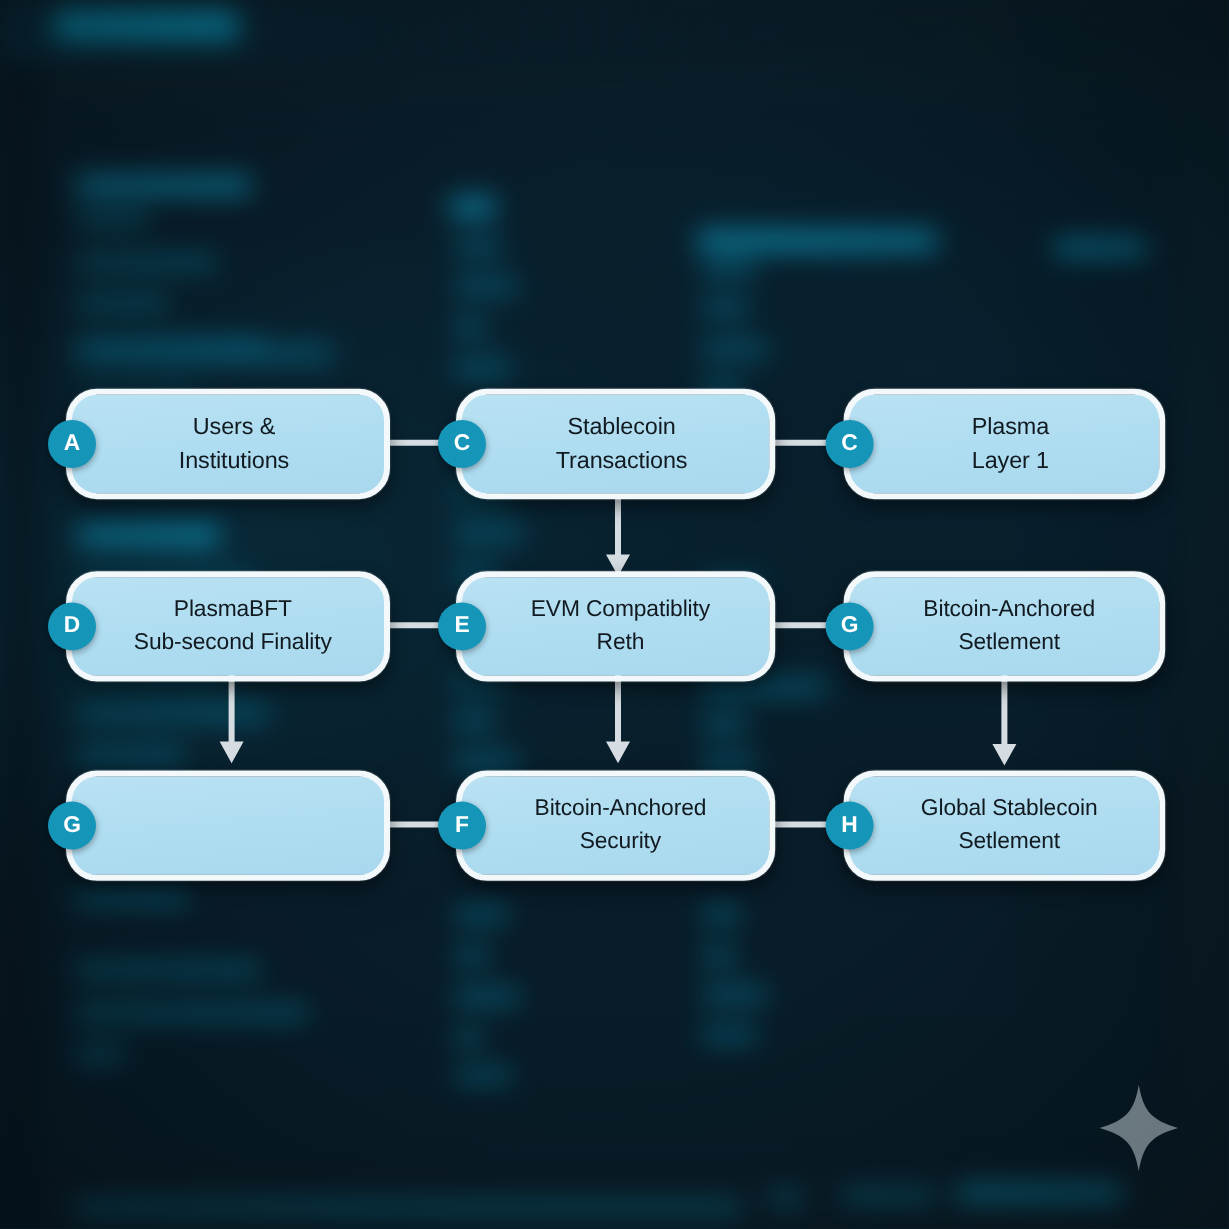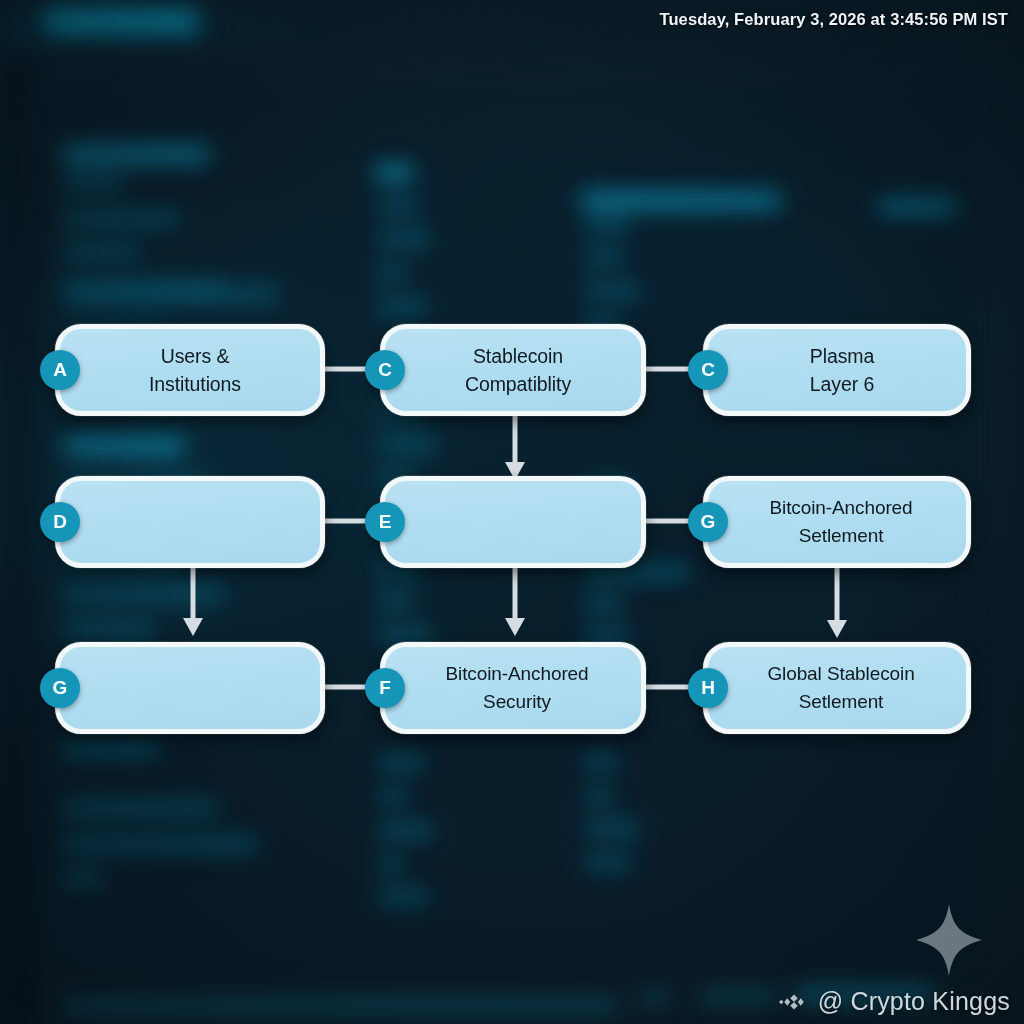--- a/index.html
+++ b/index.html
@@ -244,21 +244,20 @@
     <div class="bg-line" style="left:584px; top:856px; width:48px;"></div>
 
     <div class="bg-line" style="left:60px; top:1000px; width:560px;"></div>
     <div class="bg-line" style="left:640px; top:992px; width:30px;"></div>
     <div class="bg-line" style="left:700px; top:990px; width:80px;"></div>
     <div class="bg-line bright" style="left:796px; top:988px; width:140px;"></div>
   </div>
 
   <div id="vignette"></div>
 
-  <div id="timestamp">Tuesday, February 3, 2026 at 3:45:56 PM IST</div>
 
   <div id="flow">
 
     <div class="arrow" style="left:322px; top:356px; width:64px; height:26px;">
       <svg width="64" height="26" viewBox="0 0 64 26">
         <line x1="0" y1="13" x2="48" y2="13" stroke="#d5dde2" stroke-width="5"></line>
         <polygon points="46,3 64,13 46,23" fill="#d5dde2"></polygon>
       </svg>
     </div>
 
@@ -327,35 +326,39 @@
 
     <div class="node" style="left:55px;  top:324px; width:270px; height:92px;">
       <span class="badge">A</span>
       <span class="node-label">Users &amp;
 Institutions</span>
     </div>
 
     <div class="node" style="left:380px; top:324px; width:266px; height:92px;">
       <span class="badge">C</span>
       <span class="node-label">Stablecoin
-Compatiblity</span>
+Transactions</span>
     </div>
 
     <div class="node" style="left:703px; top:324px; width:268px; height:92px;">
       <span class="badge">C</span>
       <span class="node-label">Plasma
-Layer 6</span>
+Layer 1</span>
     </div>
 
     <div class="node tight" style="left:55px;  top:476px; width:270px; height:92px;">
       <span class="badge">D</span>
+      <span class="node-label">PlasmaBFT
+Sub-second Finality</span>
     </div>
 
     <div class="node tight" style="left:380px; top:476px; width:266px; height:92px;">
       <span class="badge">E</span>
+      <span class="node-label">EVM Compatiblity
+Reth</span>
     </div>
 
     <div class="node tight" style="left:703px; top:476px; width:268px; height:92px;">
       <span class="badge">G</span>
       <span class="node-label">Bitcoin-Anchored
 Setlement</span>
     </div>
 
     <div class="node tight" style="left:55px;  top:642px; width:270px; height:92px;">
       <span class="badge">G</span>
@@ -371,24 +374,14 @@
       <span class="badge">H</span>
       <span class="node-label">Global Stablecoin
 Setlement</span>
     </div>
   </div>
 
   <svg id="wm-sparkle" viewBox="0 0 100 110">
     <path d="M50 0 C56 34 66 45 100 55 C66 65 56 76 50 110 C44 76 34 65 0 55 C34 45 44 34 50 0 Z" fill="#b9c4ca" opacity="0.9"></path>
   </svg>
 
-  <div id="watermark">
-    <svg id="wm-diamonds" viewBox="0 0 40 28">
-      <polygon points="7,14 11,9 15,14 11,19" fill="#e3eaee"></polygon>
-      <polygon points="20,4 25,9 20,14 15,9" fill="#e3eaee"></polygon>
-      <polygon points="20,14 25,19 20,24 15,19" fill="#e3eaee"></polygon>
-      <polygon points="29,9 33,14 29,19 25,14" fill="#e3eaee"></polygon>
-      <polygon points="0,14 3,11 6,14 3,17" fill="#e3eaee"></polygon>
-    </svg>
-    <span>@ Crypto Kinggs</span>
-  </div>
 
 </div>
 
 </body></html>

